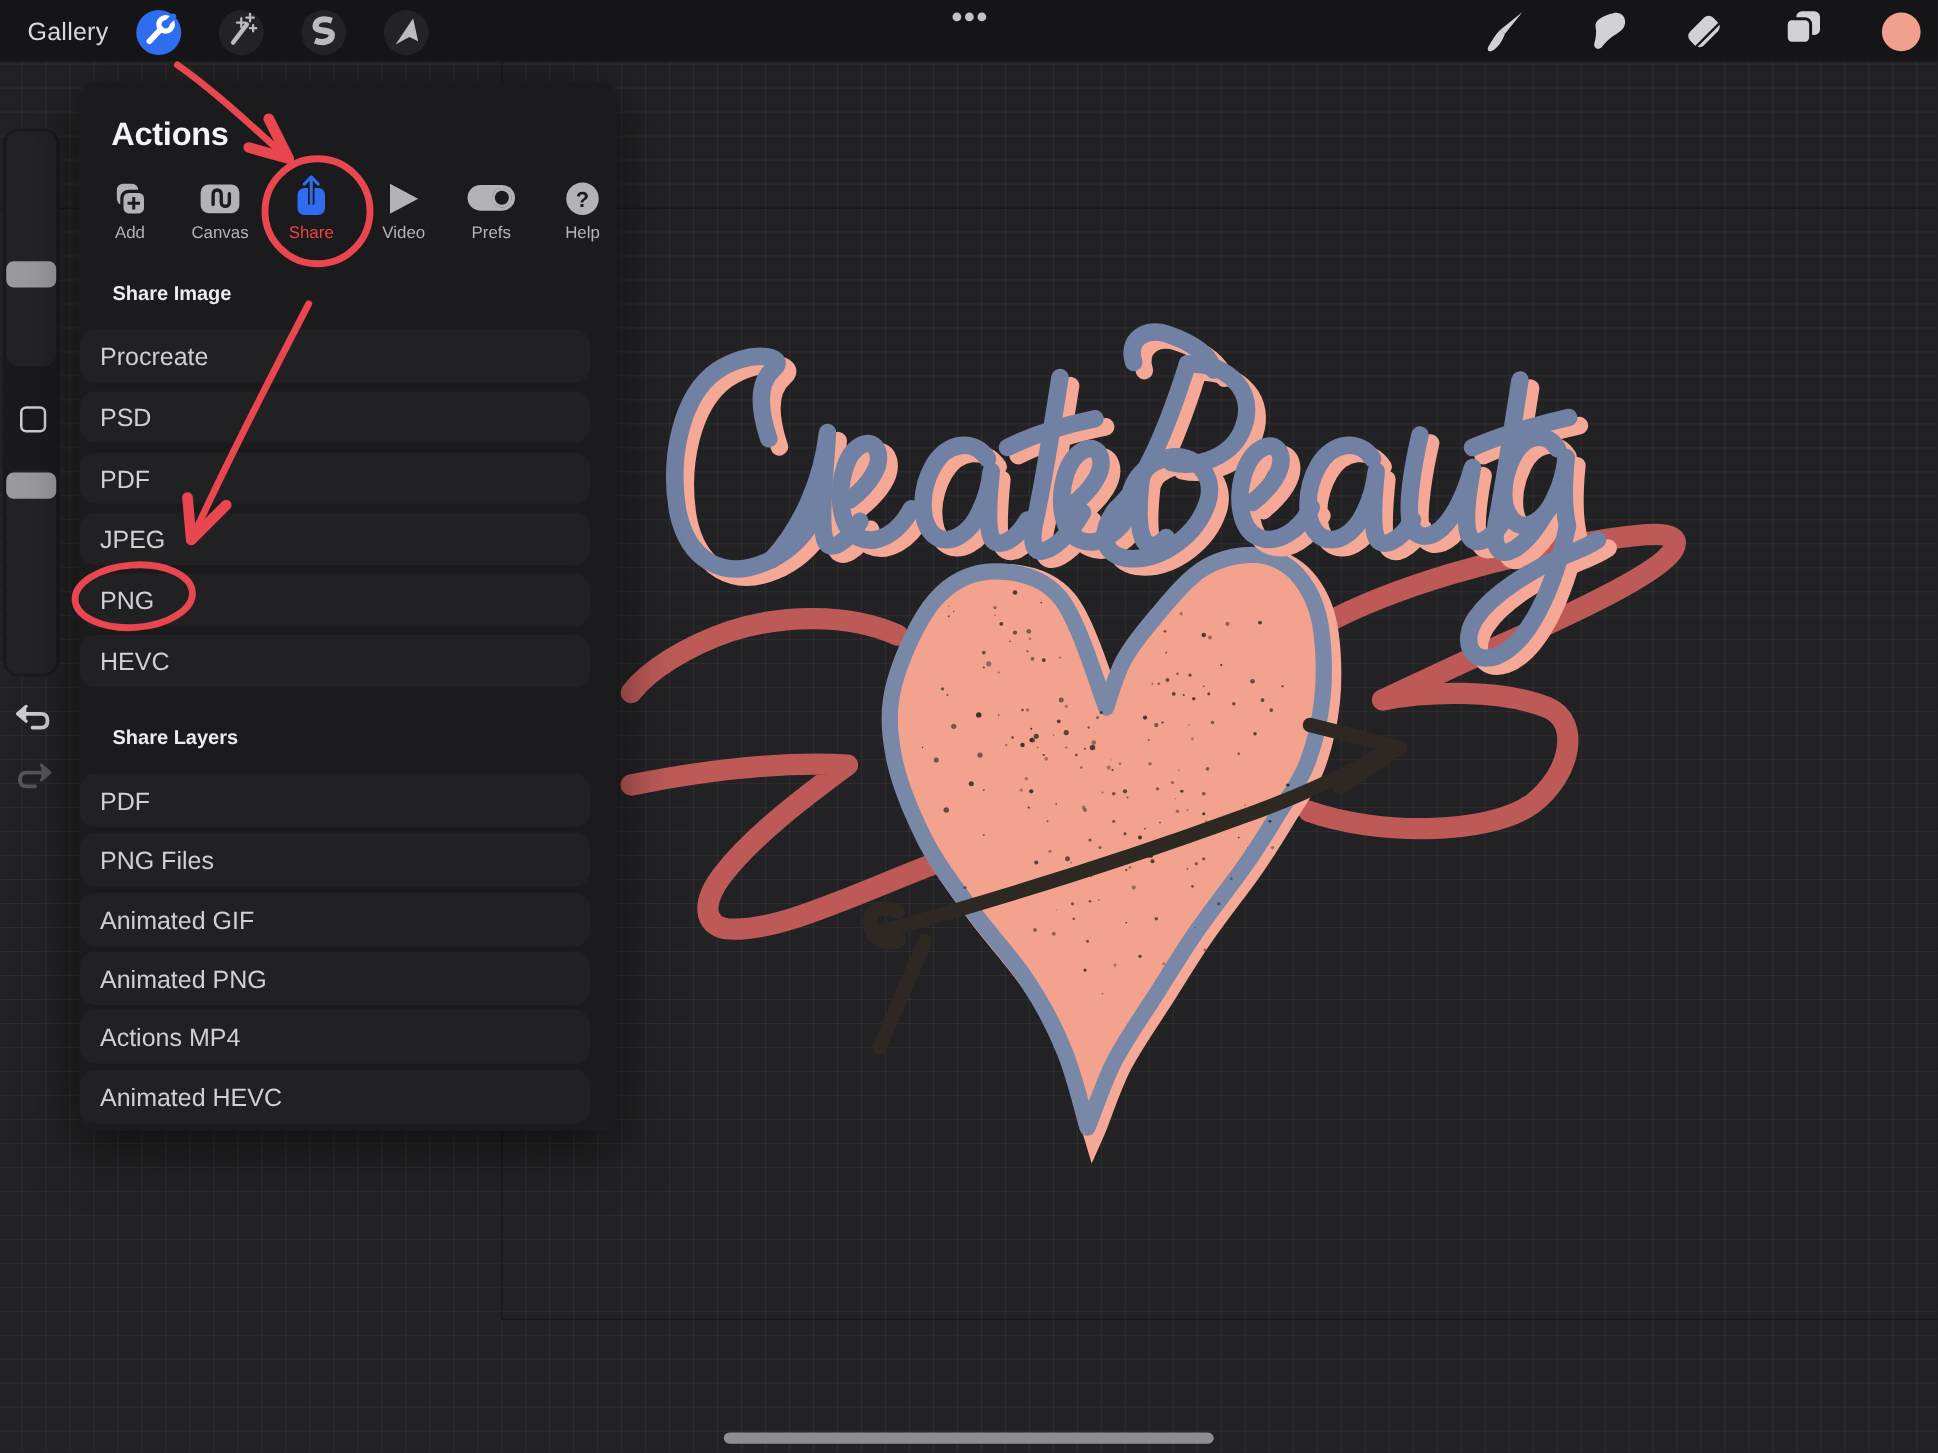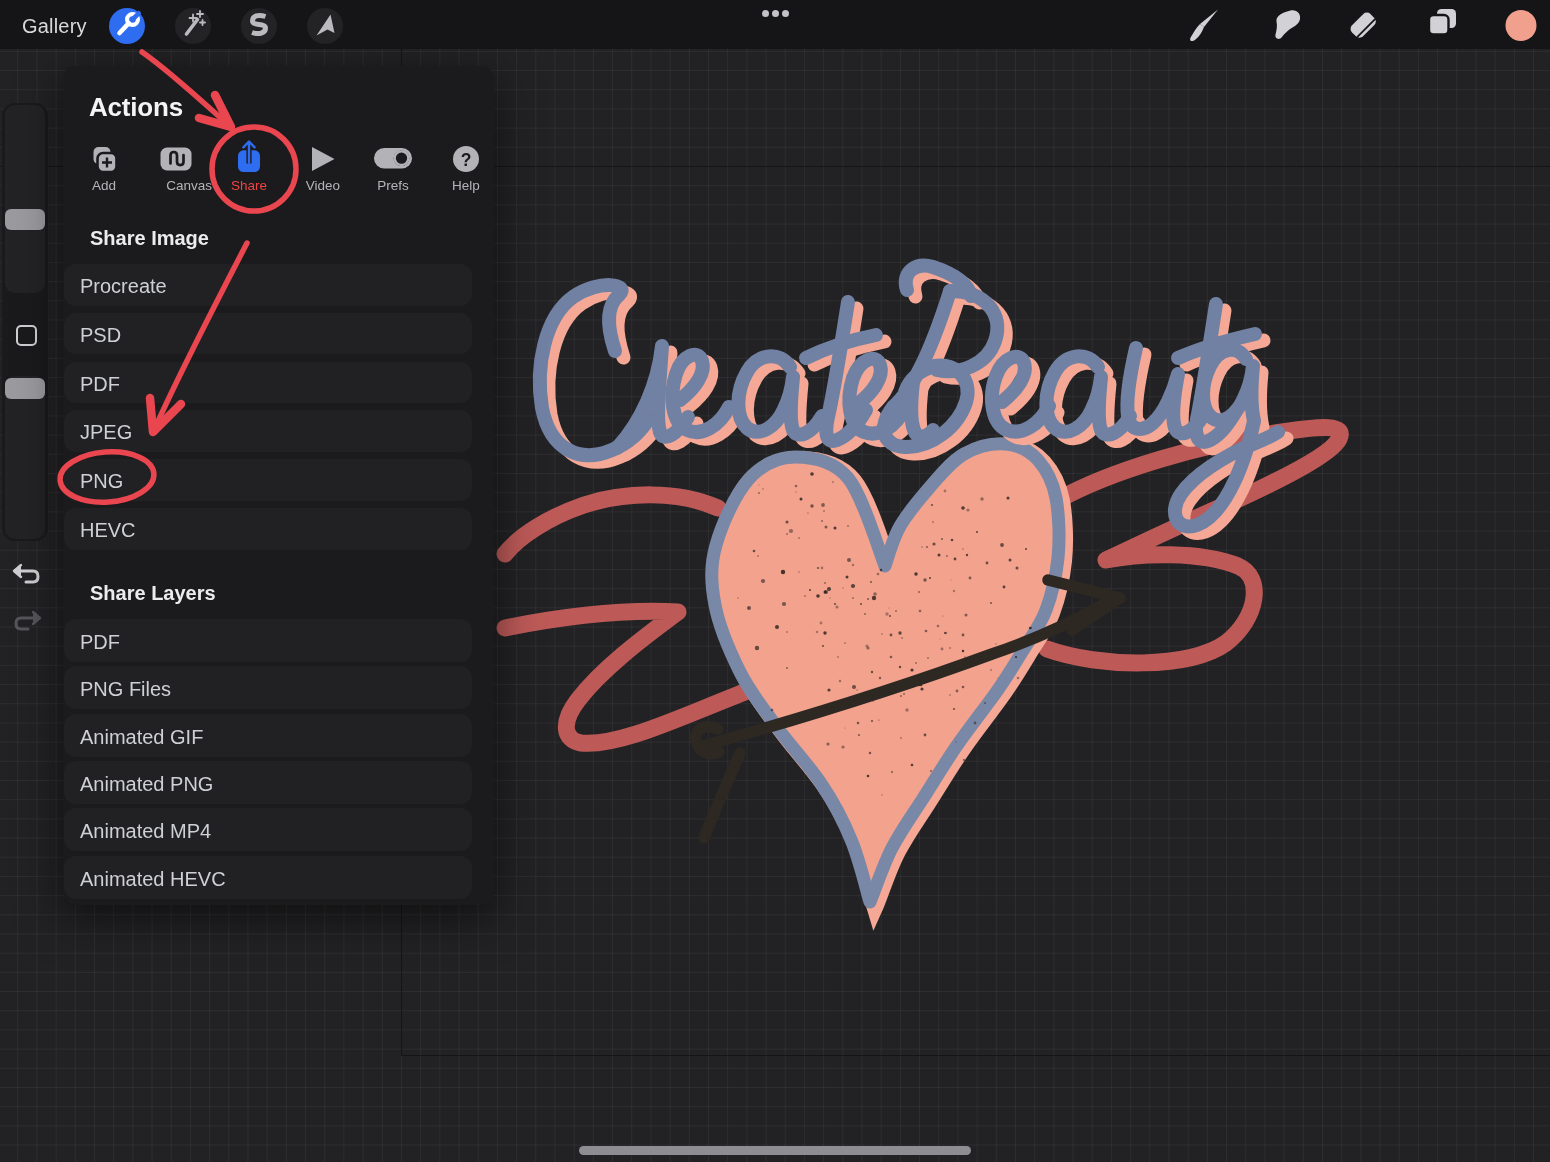--- a/index.html
+++ b/index.html
@@ -28,21 +28,21 @@
   .handle{position:absolute;left:3px;width:40px;height:21px;background:#9b9b9f;border-radius:6px;}
   .sqbtn{position:absolute;left:14px;top:222px;width:17px;height:17px;border:2.5px solid #cfcfd3;border-radius:5px;}
   
   .panel{position:absolute;left:63px;top:66px;width:431px;height:839px;background:#1b1b1d;
      border-radius:13px;z-index:16;box-shadow:0 12px 45px rgba(0,0,0,0.55);}
   .ptitle{position:absolute;left:26px;top:26px;font-size:26px;font-weight:700;color:#f4f4f6;letter-spacing:-0.2px;}
   .irow{position:absolute;left:0;top:70px;width:431px;}
   .iitem{position:absolute;top:0;width:72px;text-align:center;}
   .iitem svg{display:block;margin:0 auto;}
   .ilabel{margin-top:2px;font-size:13.5px;color:#b5b5b9;}
-  .sect{position:absolute;left:27px;font-size:20px;font-weight:700;color:#ececee;}
+  .sect{position:absolute;left:27px;font-size:16px;font-weight:700;color:#ececee;}
   .prow{position:absolute;left:1px;width:408px;height:41.5px;background:#212123;border-radius:12px;
         font-size:20px;color:#ced0d4;line-height:45px;padding-left:16px;box-sizing:border-box;}
   .prow2{height:43px;line-height:47px;}
   
   .home{position:absolute;left:579px;top:1146px;width:392px;height:9px;border-radius:5px;background:#8d8d92;z-index:60;}
 </style>
 </head>
 <body>
 <div class="canvas"></div>
 <div class="majorh" style="top:166px;"></div>
@@ -303,21 +303,21 @@
   <div class="ptitle">Actions</div>
   <div class="irow" id="irow">
       <div class="iitem" style="left: 5px;">
         <svg width="34" height="40" viewBox="0 0 34 40">
           <rect x="6.5" y="11" width="17" height="17" rx="5" fill="#b3b3b7"></rect>
           <rect x="10.5" y="17" width="19" height="19" rx="5.5" fill="#b3b3b7" stroke="#1b1b1d" stroke-width="2.6"></rect>
           <path d="M 20 21.5 V 31.5 M 15 26.5 H 25" stroke="#1b1b1d" stroke-width="2.4" fill="none"></path>
         </svg>
         <div class="ilabel">Add</div>
       </div>
-      <div class="iitem" style="left: 77px; text-align: right;">
+      <div class="iitem" style="left: 77px;">
         <svg width="36" height="40" viewBox="0 0 36 40">
           <rect x="2.5" y="11.5" width="31" height="23" rx="6.5" fill="#b3b3b7"></rect>
           <path d="M 12.5 27.5 L 12.5 19.5 C 12.5 14.8 19 14.8 19 19.5 L 19 25.5 C 19 30.2 25.5 30.2 25.5 25.5 L 25.5 19" stroke="#1b1b1d" stroke-width="2.7" fill="none" stroke-linecap="round"></path>
         </svg>
         <div class="ilabel">Canvas</div>
       </div>
       <div class="iitem" style="left: 150px;">
         <svg width="34" height="40" viewBox="0 0 34 40">
           <rect x="6" y="14.3" width="22" height="21.7" rx="5.5" fill="#2e6cf0"></rect>
           <g fill="none" stroke="#1b1b1d" stroke-width="5.2" stroke-linejoin="round">
@@ -356,21 +356,21 @@
 <div class="prow" style="top: 198px;">Procreate</div>
     <div class="prow" style="top: 246.8px;">PSD</div>
     <div class="prow" style="top: 295.6px;">PDF</div>
     <div class="prow" style="top: 344.4px;">JPEG</div>
     <div class="prow" style="top: 393.2px;">PNG</div>
     <div class="prow" style="top: 442px;">HEVC</div>
     <div class="prow prow2" style="top: 553px;">PDF</div>
     <div class="prow prow2" style="top: 647.6px;">Animated GIF</div>
     <div class="prow prow2" style="top: 600.3px;">PNG Files</div>
     <div class="prow prow2" style="top: 694.9px;">Animated PNG</div>
-    <div class="prow prow2" style="top: 742.2px;">Animated MP4</div>
+    <div class="prow prow2" style="top: 742.2px;">Actions MP4</div>
     <div class="prow prow2" style="top: 789.5px;">Animated HEVC</div>
   </div>
 
 <div class="topbar">
   <div class="gallery">Gallery</div>
   <div class="cbtn" style="left:109px;background:#2e6cf0;"></div>
   <div class="cbtn" style="left:175px;"></div>
   <div class="cbtn" style="left:241px;"></div>
   <div class="cbtn" style="left:307px;"></div>
   <div class="dots"><i></i><i></i><i></i></div>

